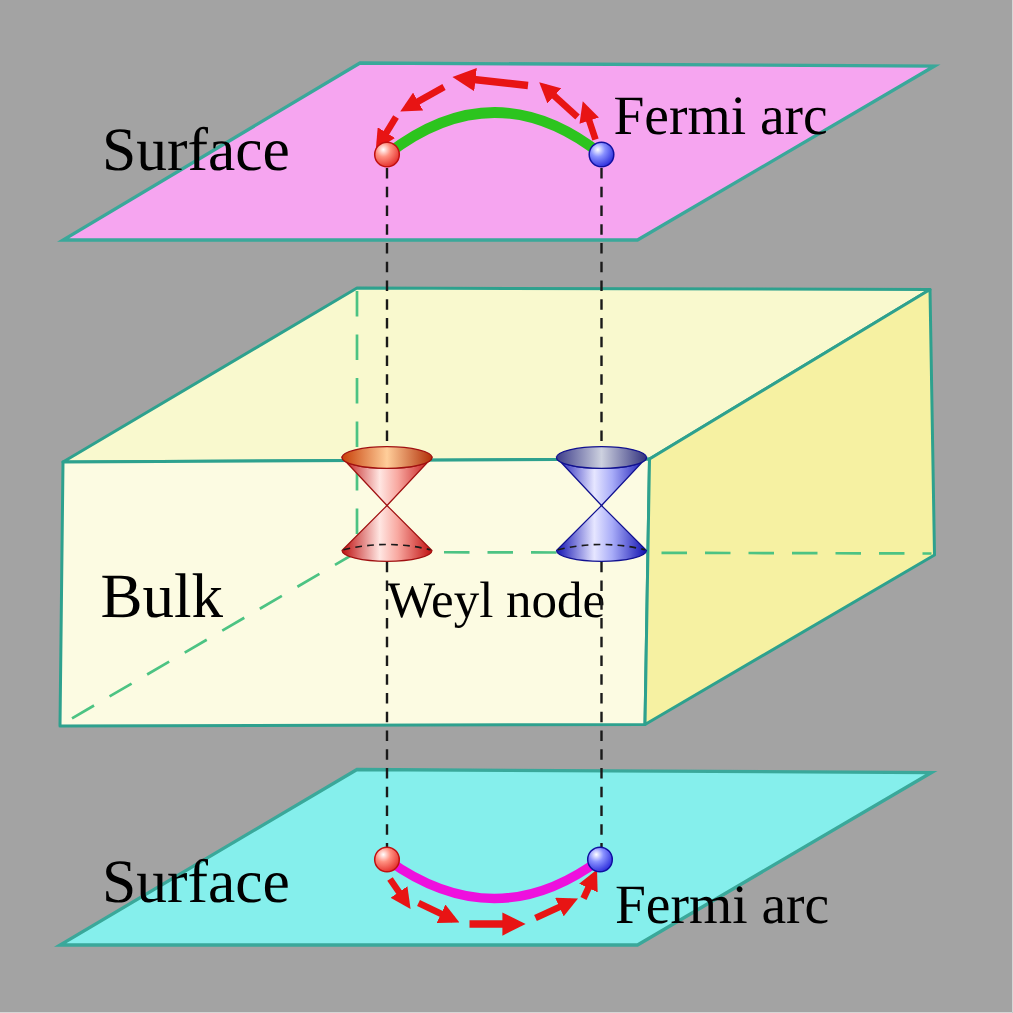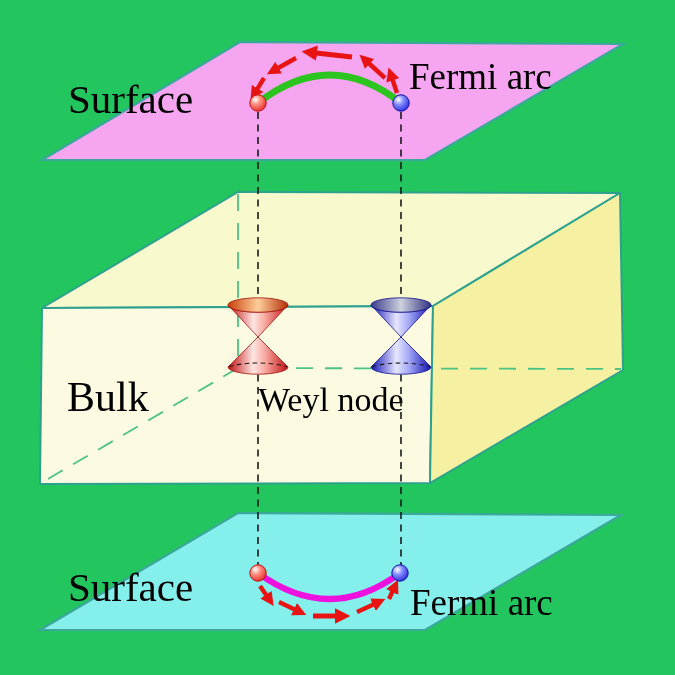--- a/index.html
+++ b/index.html
@@ -1,16 +1,16 @@
 <!DOCTYPE html>
 <html><head>
 <meta charset="utf-8">
 <style>
   html,body{margin:0;padding:0;background:#ffffff;}
-  .stage{position:relative;width:675px;height:675px;background:#22c55e;overflow:hidden;
+  .stage{position:relative;width:675px;height:675px;background:#a3a3a3;overflow:hidden;
          font-family:"Liberation Serif","DejaVu Serif",serif;}
   svg{display:block;}
   .plane{stroke:#3AA89A;stroke-width:2.2;}
   .boxface{stroke:#2EA18E;stroke-width:2;stroke-linejoin:round;}
   .hidden-edge{stroke:#4CC383;stroke-width:1.8;fill:none;stroke-dasharray:17 12;}
   .kline{stroke:#1A1A1A;stroke-width:1.6;fill:none;stroke-dasharray:7 5.5;}
   .cone-dash{stroke:#1A1A1A;stroke-width:1.1;fill:none;stroke-dasharray:4.5 3.5;}
   .farc{fill:none;stroke-width:7;stroke-linecap:round;}
   .farc-b{fill:none;stroke-width:6.2;stroke-linecap:round;}
   .arrow{stroke:#E81414;stroke-width:4.4;stroke-linecap:butt;}

